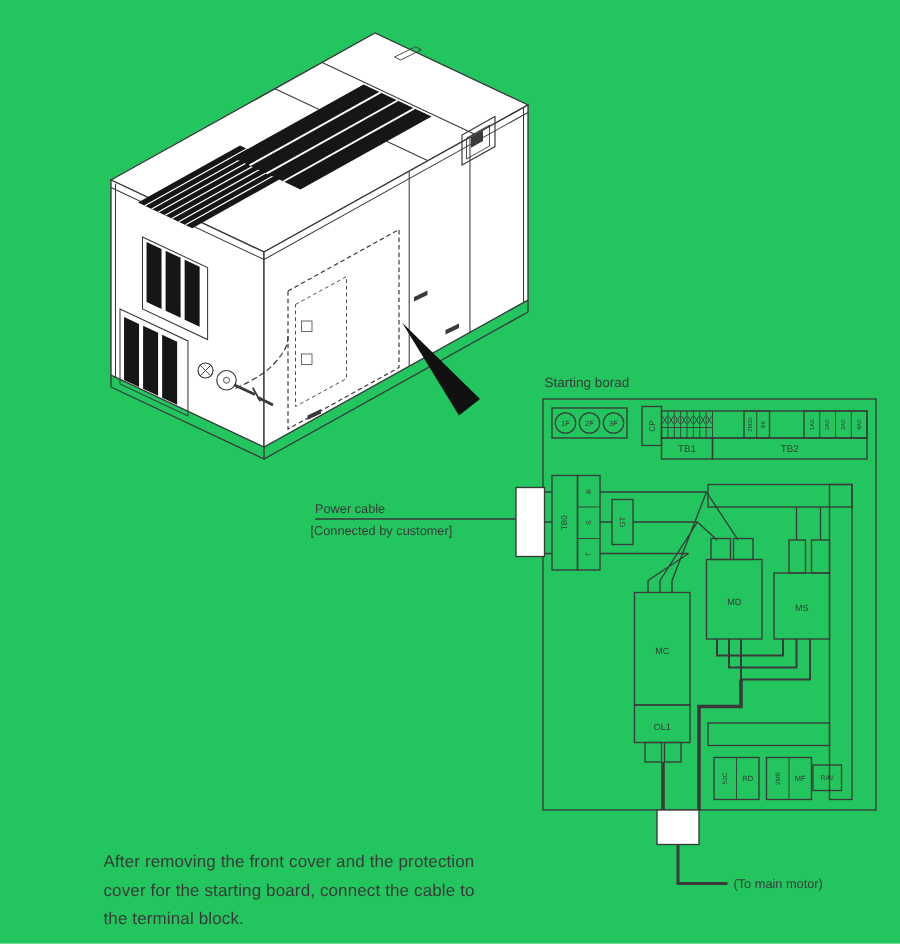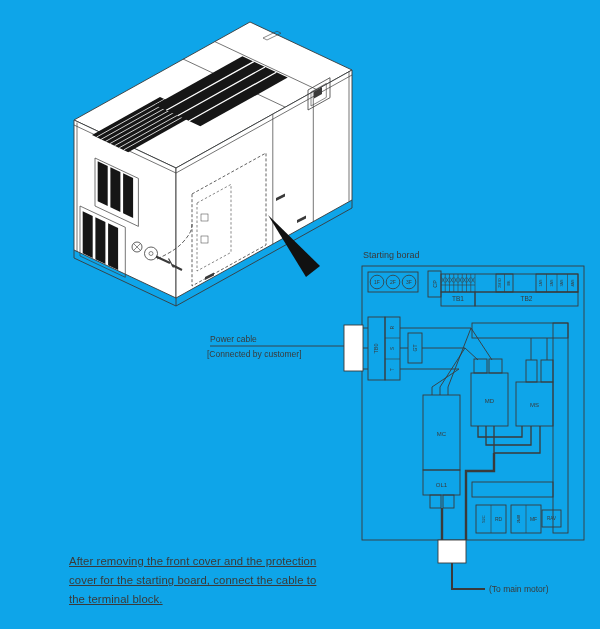--- a/index.html
+++ b/index.html
@@ -1,24 +1,24 @@
 <!DOCTYPE html>
 <html><head>
 <meta charset="utf-8">
 <style>
   html,body{margin:0;padding:0;background:#ffffff;}
   body{width:600px;height:629px;overflow:hidden;
        font-family:"Liberation Sans", sans-serif;}
-  .stage{position:relative;width:600px;height:629px;background:#0ea5e9;}
+  .stage{position:relative;width:600px;height:629px;background:#22c55e;}
   svg{position:absolute;left:0;top:0;}
   svg text{font-family:"Liberation Sans", sans-serif;fill:#3a3a3a;}
   .instruction{
-    position:absolute;left:69px;top:552px;width:334px;
+    position:absolute;left:69px;top:566px;width:334px;
     font-size:11.3px;line-height:19px;color:#3a3a3a;
-    white-space:pre-line;letter-spacing:.1px;text-decoration:underline;
+    white-space:pre-line;letter-spacing:.1px;
   }
 </style>
 </head>
 <body>
 
 <div class="stage">
 <svg width="600" height="629" viewBox="0 0 600 629">
 
   <g stroke="#3a3a3a" fill="none" stroke-width="0.9">
 

